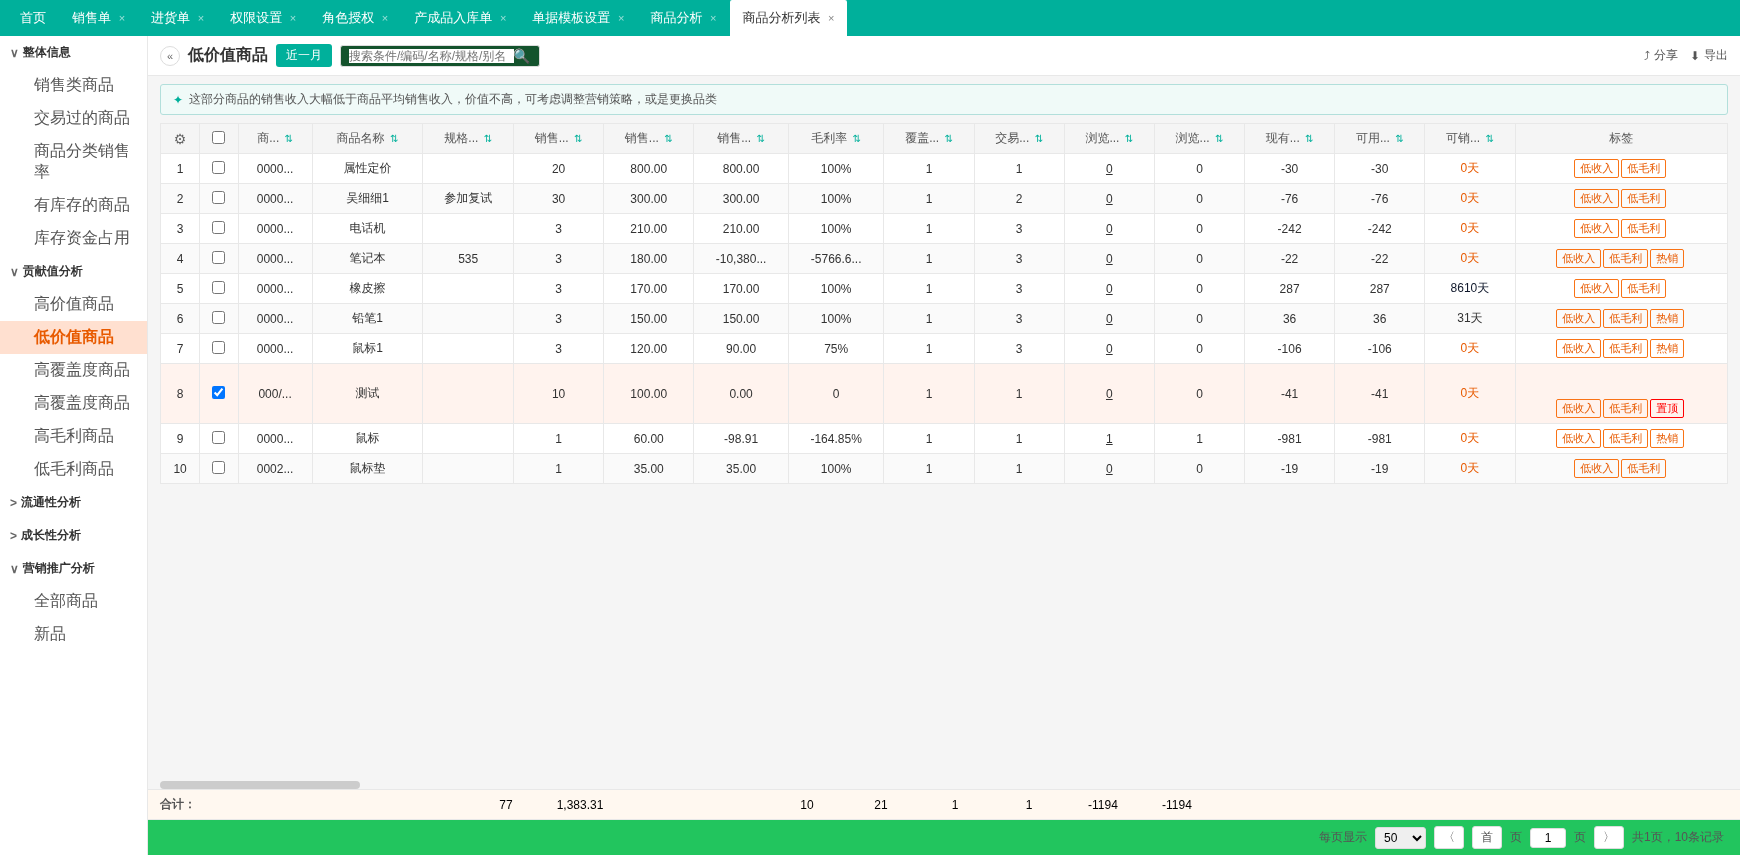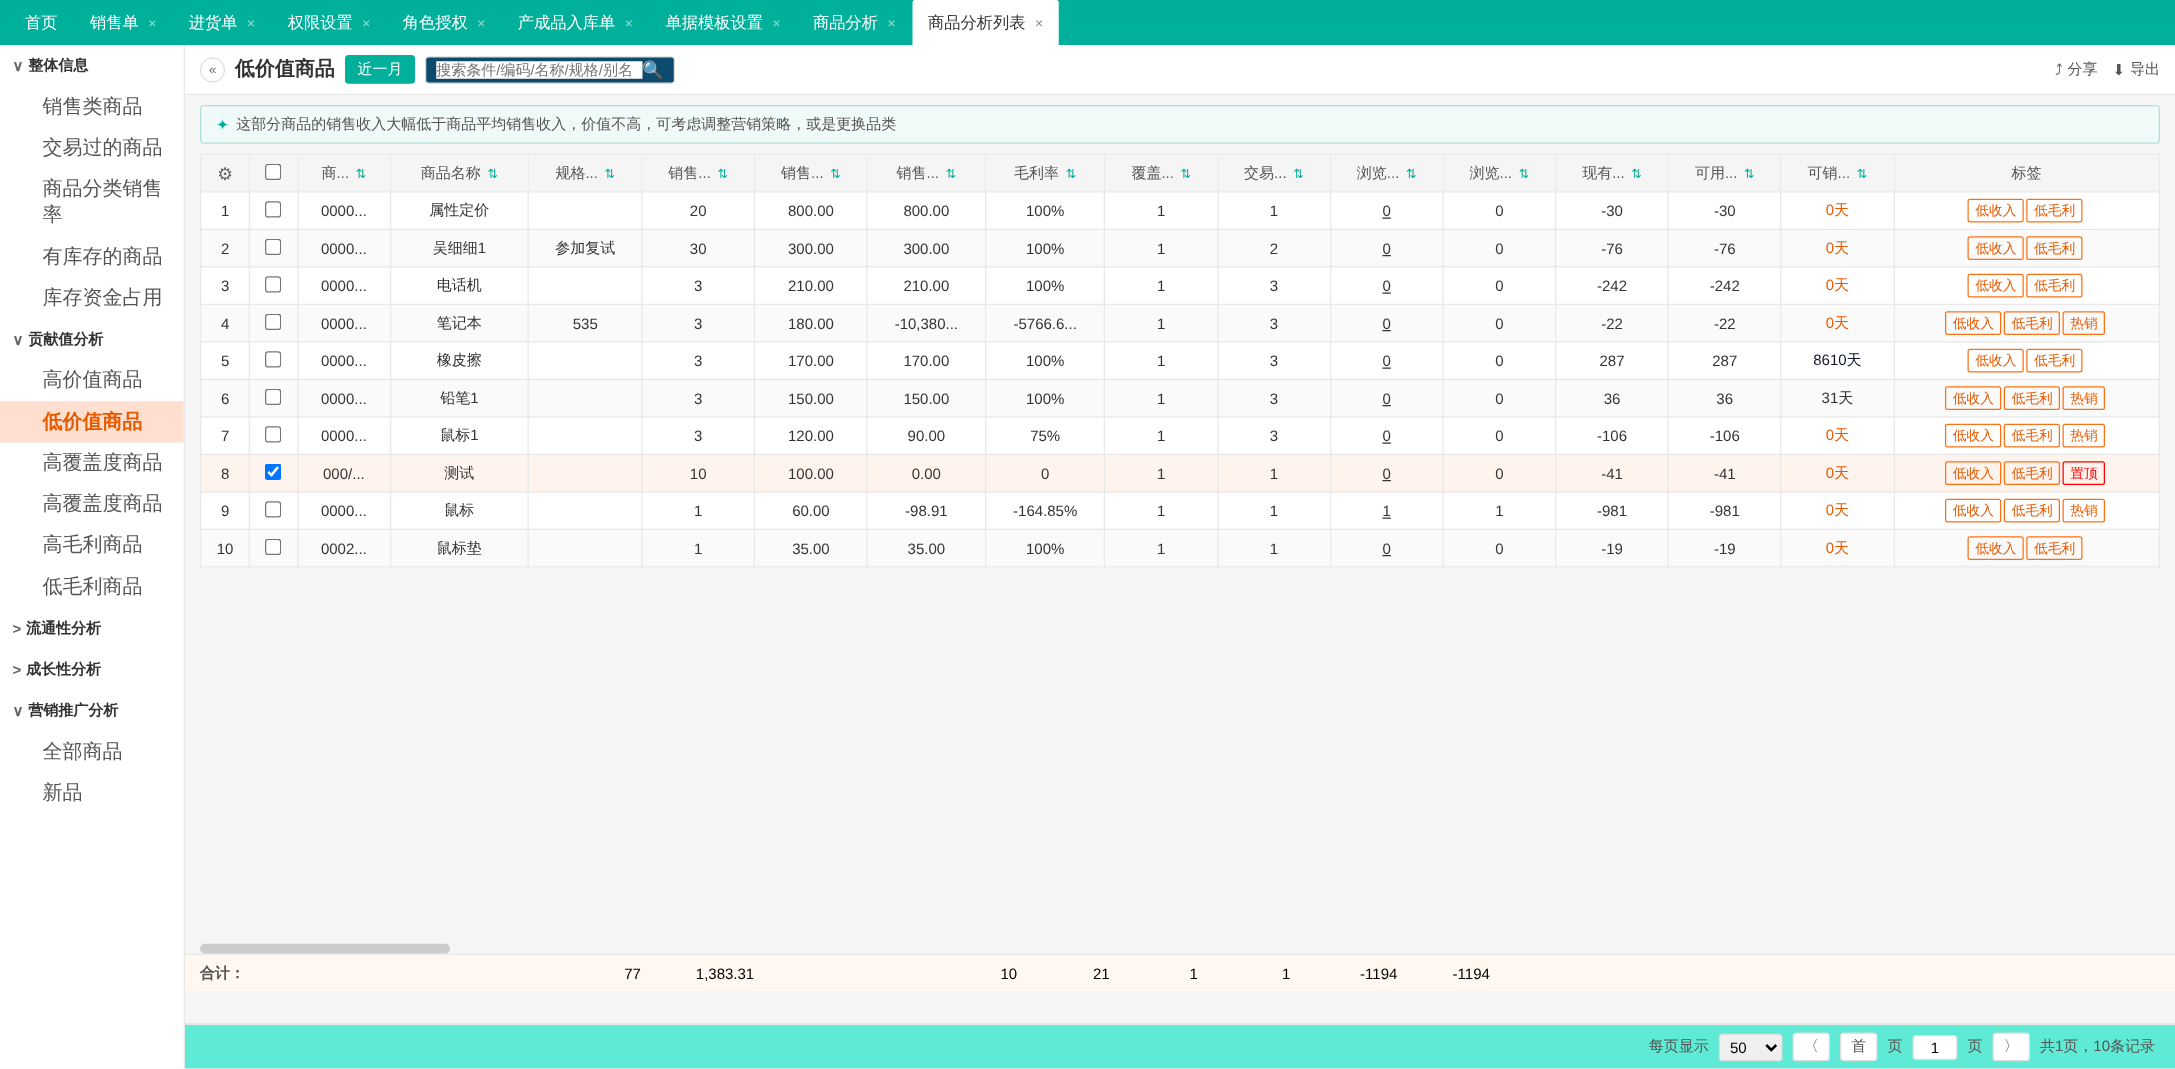--- a/index.html
+++ b/index.html
@@ -90,21 +90,21 @@
       cursor: pointer;
       font-size: 12px;
     }
     .search-box {
       display: flex;
       align-items: center;
       border: 1px solid #ddd;
       border-radius: 3px;
       padding: 2px 8px;
       width: 200px;
-      background: #0c4a6e;
+      background: #14532d;
     }
     .search-box input {
       border: none;
       outline: none;
       font-size: 12px;
       width: 170px;
       color: #999;
     }
     .search-icon { color: #00b09b; font-size: 14px; cursor: pointer; }
     .header-actions {
@@ -173,47 +173,46 @@
     tr:nth-child(even) td { background: #fafafa; }
     tr.highlighted td { background: #fff3ee; }
     .tag {
       display: inline-block;
       padding: 1px 5px;
       border-radius: 2px;
       font-size: 11px;
       margin-right: 2px;
     }
     .tag-orange { color: #e85a00; border: 1px solid #f97316; }
-    .tag-red { color: #f00; border: 1px solid #f00; }
+    .tag-red { color: #f00; border: 1px solid #f00; margin-top: 30px; }
     .link-underline { text-decoration: underline; color: #333; cursor: pointer; }
 
     
     .totals-bar {
       display: flex;
       align-items: center;
       background: #fff8f0;
       border-top: 1px solid #e8e8e8;
       padding: 6px 12px;
       gap: 4px;
       font-size: 12px;
     }
     .totals-label { color: #555; font-weight: bold; width: 80px; }
 
     
     .pagination {
       display: flex;
       align-items: center;
       justify-content: flex-end;
       padding: 6px 16px;
-      background: #5eead4;
+      background: #22c55e;
       border-top: 1px solid #e8e8e8;
       gap: 8px;
       font-size: 12px;
       color: #555;
-      margin-top: 26px;
     }
     .page-size-select {
       border: 1px solid #ddd;
       border-radius: 3px;
       padding: 2px 4px;
       font-size: 12px;
     }
     .page-btn {
       border: 1px solid #ddd;
       background: #fff;

